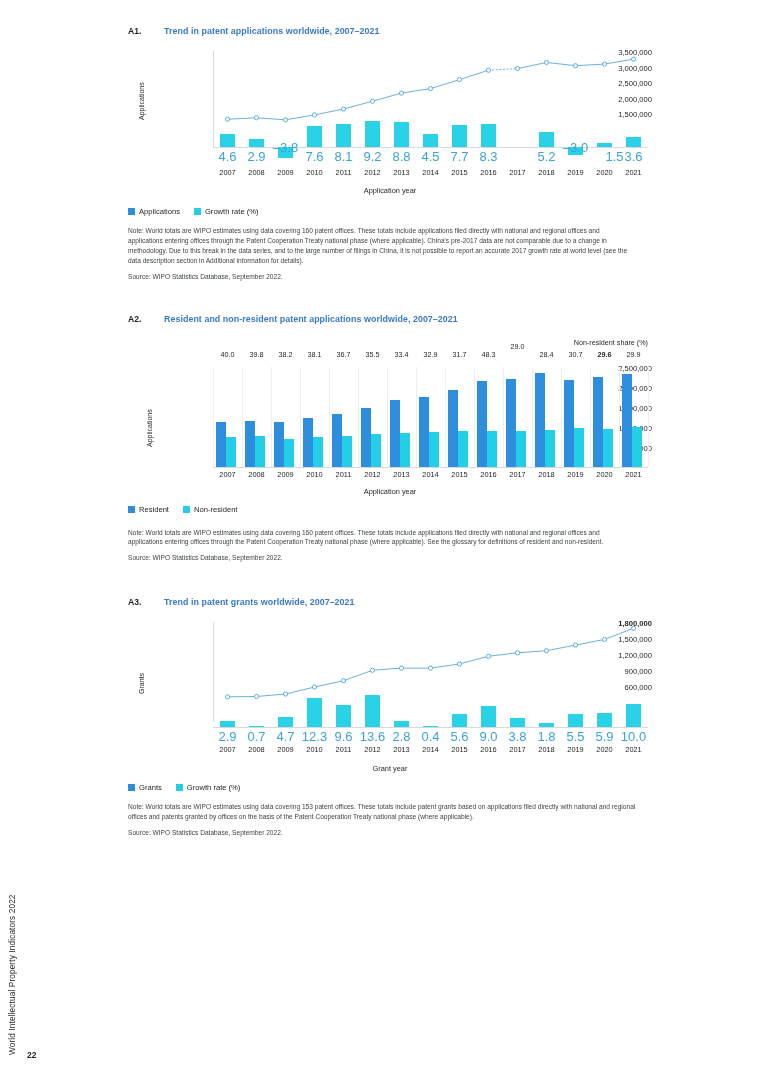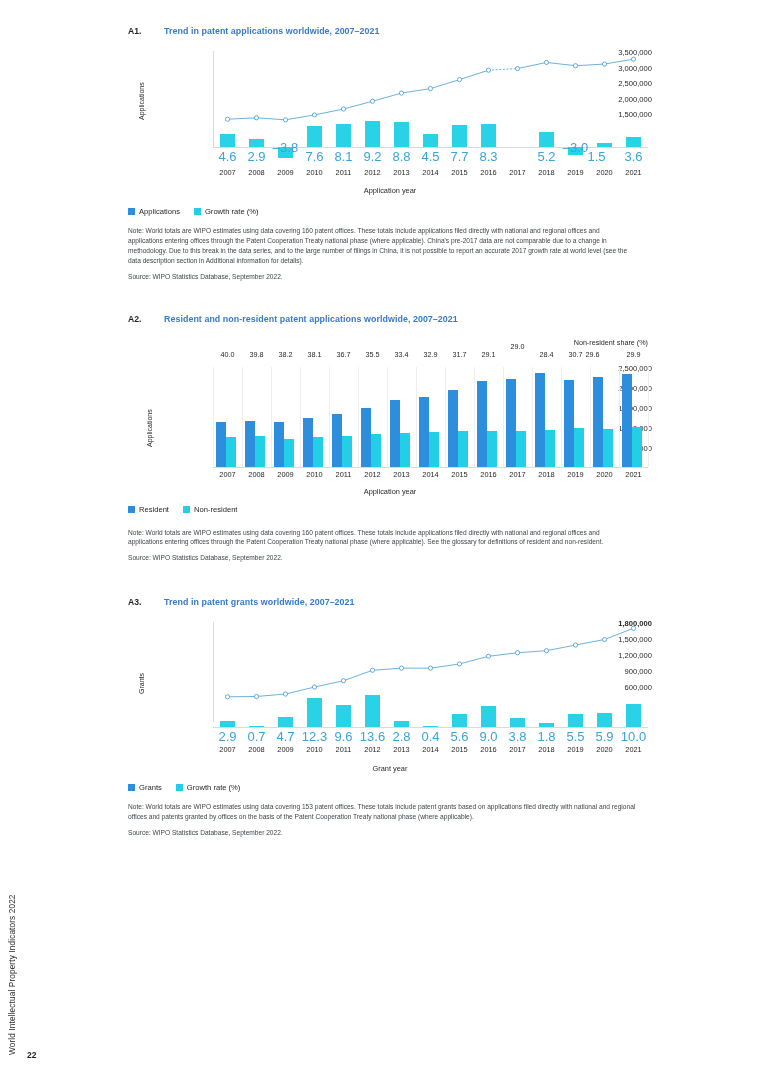--- a/index.html
+++ b/index.html
@@ -165,21 +165,21 @@
       <div class="bar" style="left: 323.96px; width: 15.08px; height: 21.7609px; top: 79.2391px;"></div>
       <div class="growthlabel" style="left: 317px; width: 29px; top: 103px;">7.7</div>
       <div class="bar" style="left: 352.96px; width: 15.08px; height: 23.4565px; top: 77.5435px;"></div>
       <div class="growthlabel" style="left: 346px; width: 29px; top: 103px;">8.3</div>
       <div class="growthlabel" style="left: 375px; width: 29px; top: 103px;"></div>
       <div class="bar" style="left: 410.96px; width: 15.08px; height: 14.6957px; top: 86.3043px;"></div>
       <div class="growthlabel" style="left: 404px; width: 29px; top: 103px;">5.2</div>
       <div class="bar" style="left: 439.96px; width: 15.08px; height: 8.47826px; top: 101px;"></div>
       <div class="growthlabel" style="left: 433px; width: 29px; top: 94px;">–3.0</div>
       <div class="bar" style="left: 468.96px; width: 15.08px; height: 4.23913px; top: 96.7609px;"></div>
-      <div class="growthlabel" style="left: 454px; width: 29px; top: 103px;">1.5</div>
+      <div class="growthlabel" style="left: 472px; width: 29px; top: 103px;">1.5</div>
       <div class="bar" style="left: 497.96px; width: 15.08px; height: 10.1739px; top: 90.8261px;"></div>
       <div class="growthlabel" style="left: 491px; width: 29px; top: 103px;">3.6</div>
       <div class="xtick" style="left: 85px; width: 29px; top: 122px;">2007</div>
       <div class="xtick" style="left: 114px; width: 29px; top: 122px;">2008</div>
       <div class="xtick" style="left: 143px; width: 29px; top: 122px;">2009</div>
       <div class="xtick" style="left: 172px; width: 29px; top: 122px;">2010</div>
       <div class="xtick" style="left: 201px; width: 29px; top: 122px;">2011</div>
       <div class="xtick" style="left: 230px; width: 29px; top: 122px;">2012</div>
       <div class="xtick" style="left: 259px; width: 29px; top: 122px;">2013</div>
       <div class="xtick" style="left: 288px; width: 29px; top: 122px;">2014</div>
@@ -267,25 +267,25 @@
       <div class="sharelabel" style="left: 400px; width: 120px; top: 4px; text-align: right;">Non-resident share (%)</div>
       <div class="sharelabel" style="left: 85px; width: 29px; top: 16px;">40.0</div>
       <div class="sharelabel" style="left: 114px; width: 29px; top: 16px; text-align: center;">39.8</div>
       <div class="sharelabel" style="left: 143px; width: 29px; top: 16px;">38.2</div>
       <div class="sharelabel" style="left: 172px; width: 29px; top: 16px;">38.1</div>
       <div class="sharelabel" style="left: 201px; width: 29px; top: 16px;">36.7</div>
       <div class="sharelabel" style="left: 230px; width: 29px; top: 16px;">35.5</div>
       <div class="sharelabel" style="left: 259px; width: 29px; top: 16px;">33.4</div>
       <div class="sharelabel" style="left: 288px; width: 29px; top: 16px;">32.9</div>
       <div class="sharelabel" style="left: 317px; width: 29px; top: 16px;">31.7</div>
-      <div class="sharelabel" style="left: 346px; width: 29px; top: 16px;">29.1</div>
+      <div class="sharelabel" style="left: 346px; width: 29px; top: 16px;">48.3</div>
       <div class="sharelabel" style="left: 375px; width: 29px; top: 8px;">29.0</div>
       <div class="sharelabel" style="left: 404px; width: 29px; top: 16px;">28.4</div>
       <div class="sharelabel" style="left: 433px; width: 29px; top: 16px;">30.7</div>
-      <div class="sharelabel" style="left: 450px; width: 29px; top: 16px;">29.6</div>
+      <div class="sharelabel" style="left: 462px; width: 29px; top: 16px; font-weight: bold;">29.6</div>
       <div class="sharelabel" style="left: 491px; width: 29px; top: 16px;">29.9</div>
       <div class="xtick" style="left: 85px; width: 29px; top: 136px;">2007</div>
       <div class="xtick" style="left: 114px; width: 29px; top: 136px;">2008</div>
       <div class="xtick" style="left: 143px; width: 29px; top: 136px;">2009</div>
       <div class="xtick" style="left: 172px; width: 29px; top: 136px;">2010</div>
       <div class="xtick" style="left: 201px; width: 29px; top: 136px;">2011</div>
       <div class="xtick" style="left: 230px; width: 29px; top: 136px;">2012</div>
       <div class="xtick" style="left: 259px; width: 29px; top: 136px;">2013</div>
       <div class="xtick" style="left: 288px; width: 29px; top: 136px;">2014</div>
       <div class="xtick" style="left: 317px; width: 29px; top: 136px;">2015</div>

